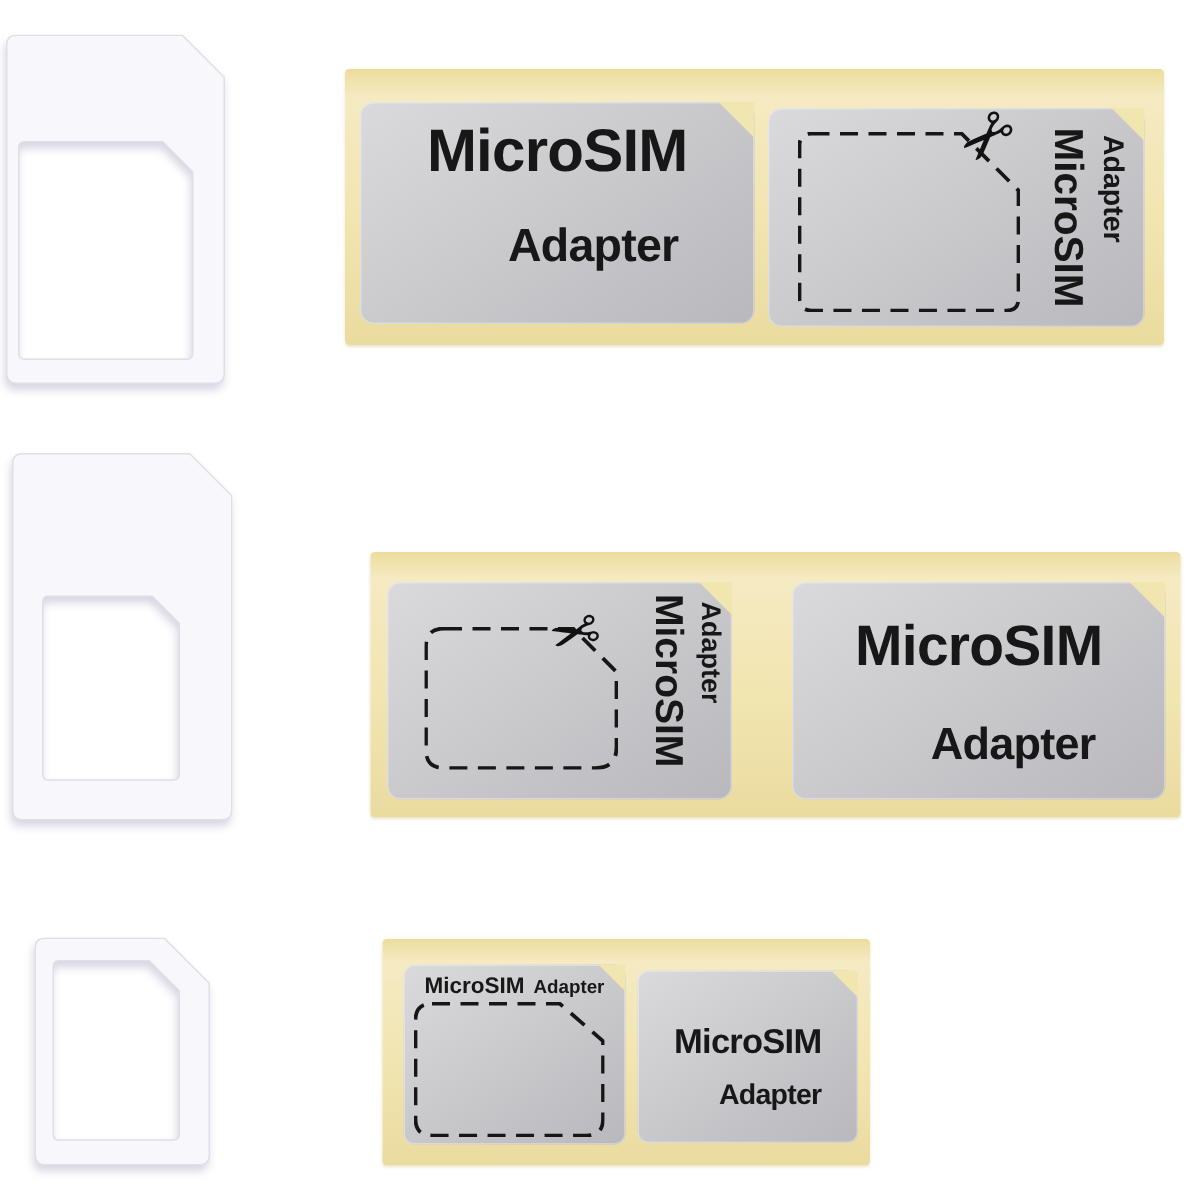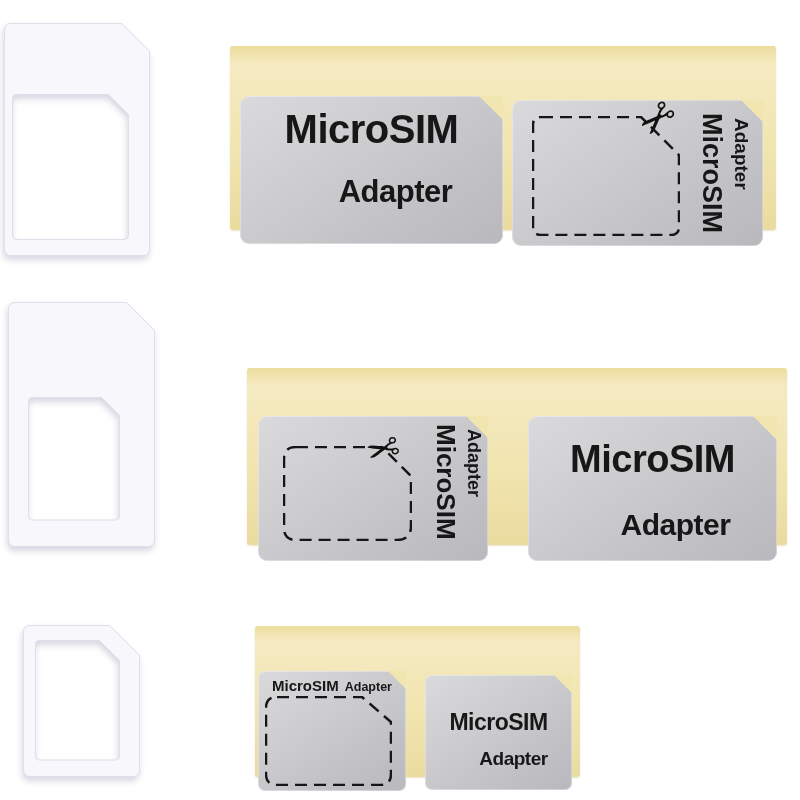--- a/index.html
+++ b/index.html
@@ -17,30 +17,30 @@
   .sheet{position:absolute;border-radius:3px;
          background:linear-gradient(180deg,#ecdd9d 0%,#f5eac2 10%,#f1e5b0 55%,#eadb9f 100%);
          box-shadow:0 1px 2px rgba(190,175,120,.35);}
   .s1{left:230px;top:46px;width:546px;height:184px;}
   .s2{left:247px;top:368px;width:540px;height:177px;}
   .s3{left:255px;top:626px;width:325px;height:151px;}
 
   
   .sticker{position:absolute;border-radius:9px;
            background:linear-gradient(145deg,#dadadc 0%,#cbcbce 45%,#b8b8bd 100%);
-           box-shadow:inset 0 0 0 1px rgba(255,255,255,.35);margin-top:28px;}
+           box-shadow:inset 0 0 0 1px rgba(255,255,255,.35);}
   .notch{position:absolute;top:0;right:0;background:#f1e5b0;
          clip-path:polygon(0 0,100% 0,100% 100%);}
   .n24{width:24px;height:24px;} .n22{width:22px;height:22px;} .n18{width:18px;height:18px;}
 
   .st1a{left:10px;top:22px;width:263px;height:148px;}
   .st1b{left:282px;top:26px;width:251px;height:146px;}
   .st2a{left:11px;top:20px;width:230px;height:145px;}
   .st2b{left:281px;top:20px;width:249px;height:145px;}
-  .st3a{left:3px;top:17px;width:148px;height:120px;border-radius:7px;}
+  .st3a{left:14px;top:17px;width:148px;height:120px;border-radius:7px;}
   .st3b{left:170px;top:21px;width:147px;height:115px;border-radius:7px;}
 
   
   .brand,.type{color:#171717;font-weight:bold;text-align:center;letter-spacing:-.5px;line-height:1.15;}
   .st1a .brand{margin-top:10px;font-size:40px;}
   .st1a .type{margin-top:22px;font-size:31px;padding-left:48px;}
   .st2b .brand{margin-top:22px;font-size:38px;}
   .st2b .type{margin-top:26px;font-size:30px;padding-left:46px;}
   .st3b .brand{margin-top:34px;font-size:23px;}
   .st3b .type{margin-top:13px;font-size:19px;padding-left:30px;}

